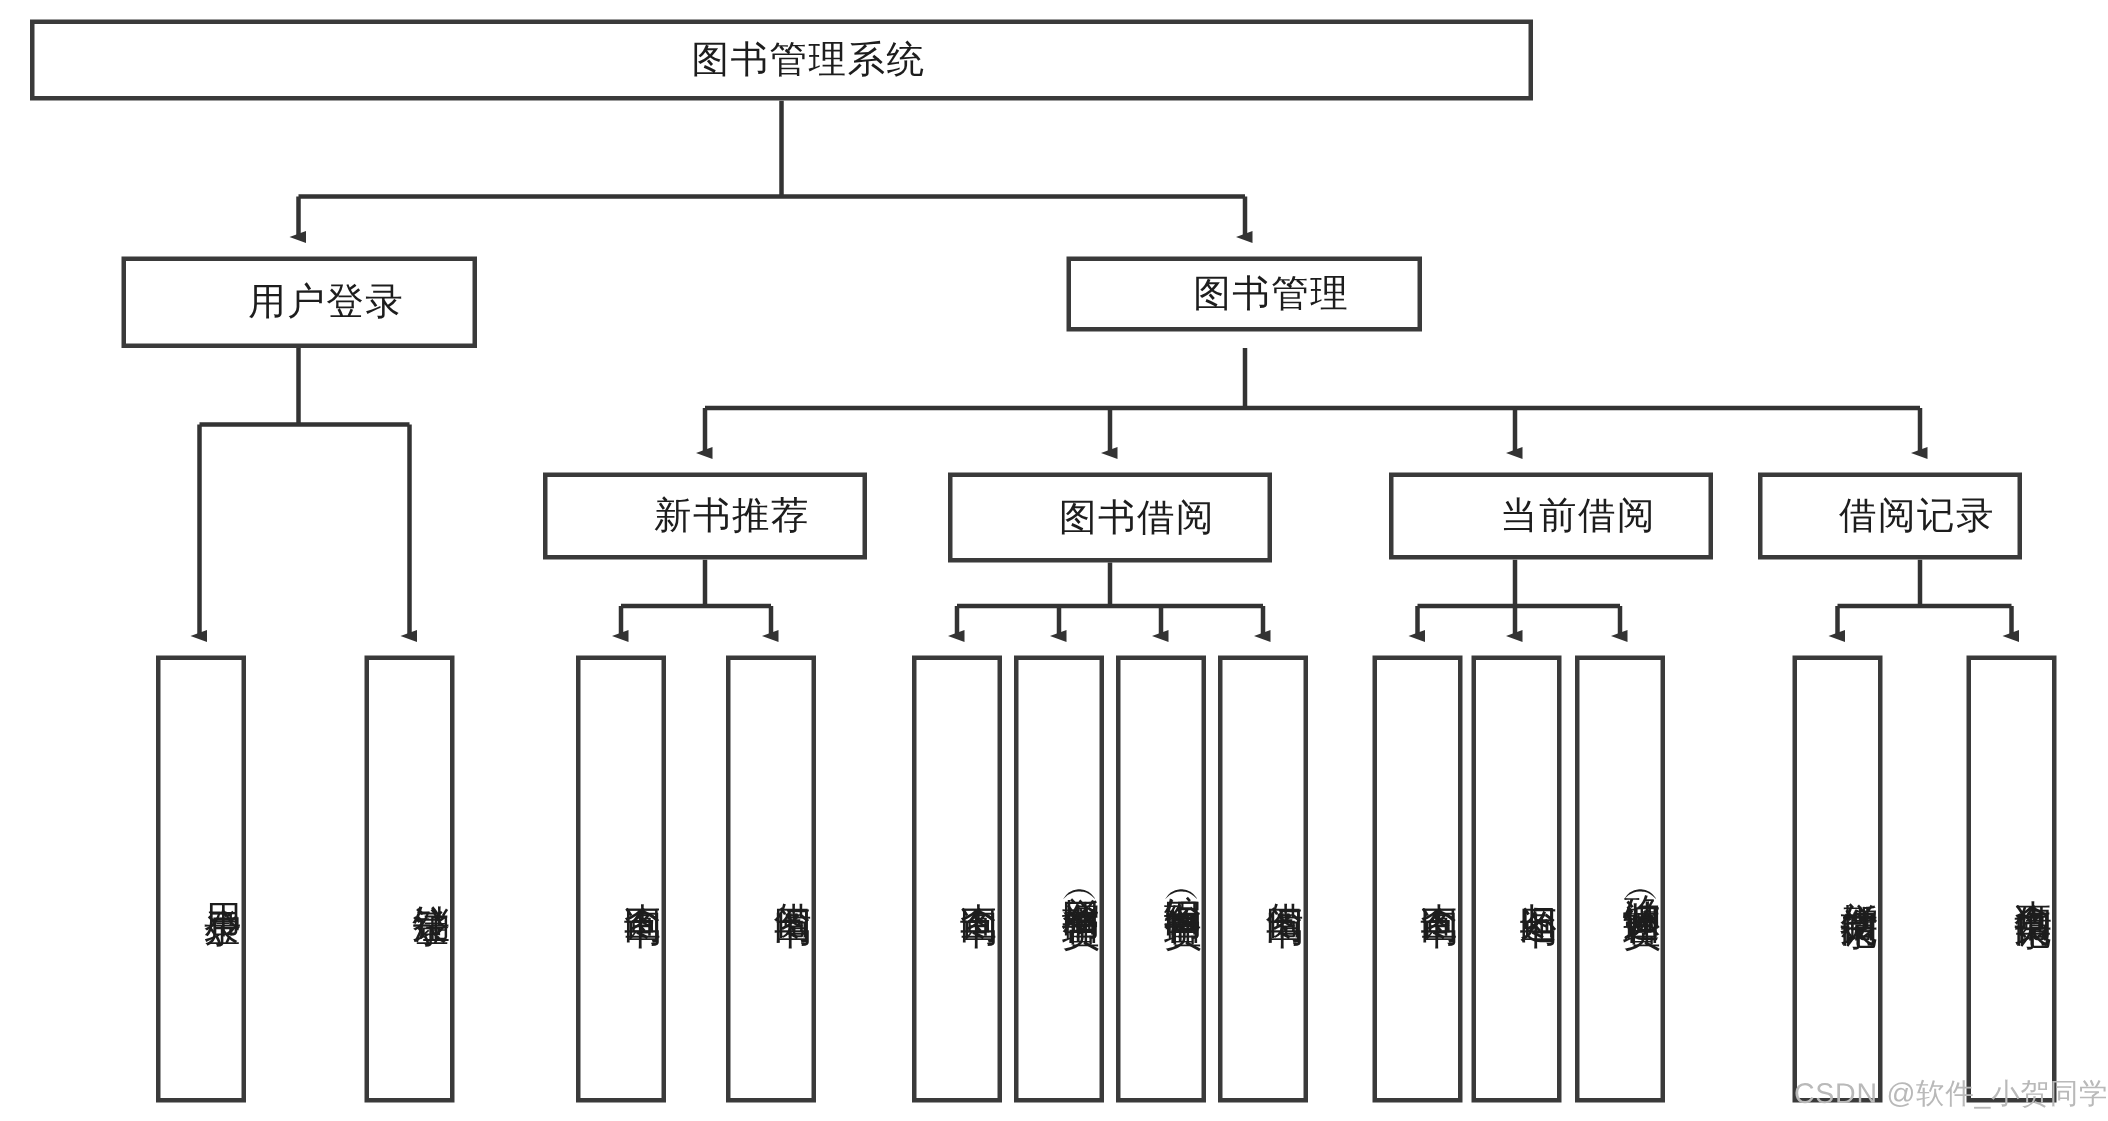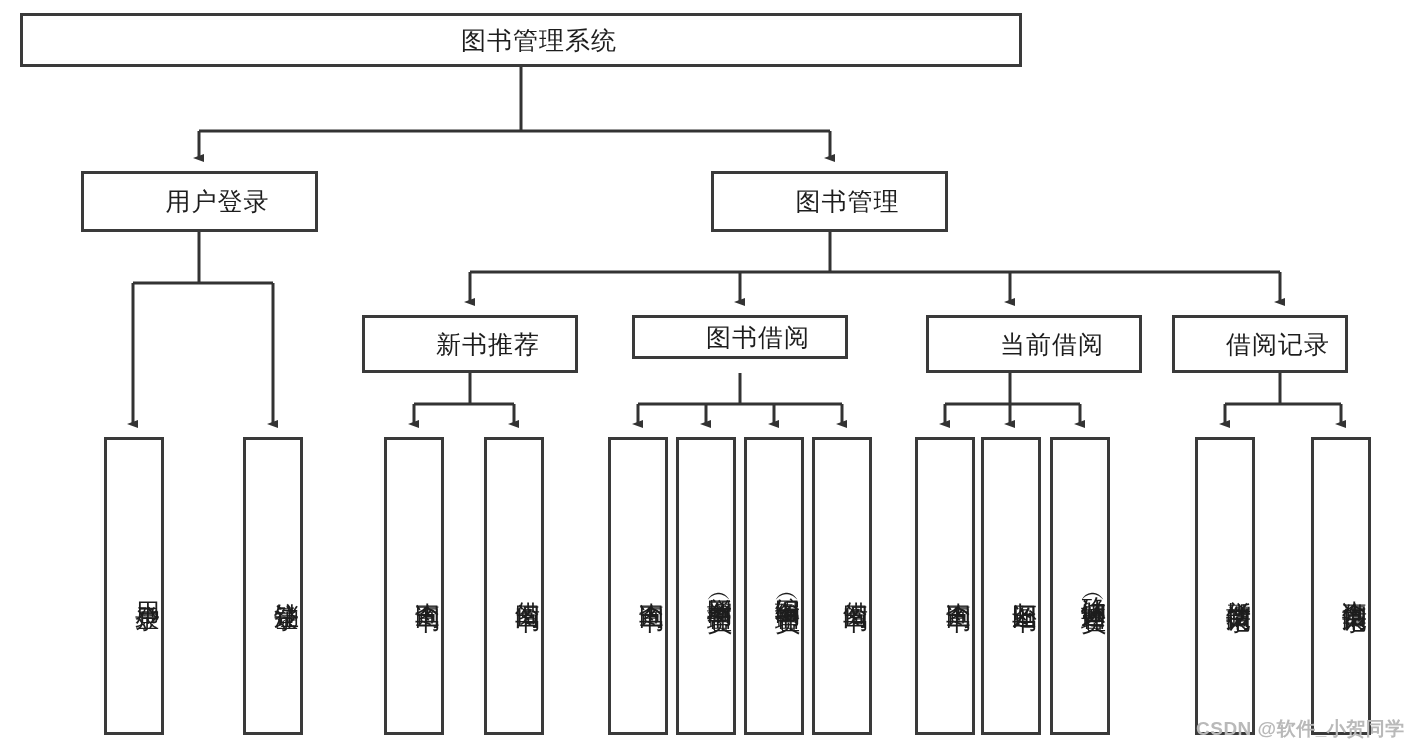--- a/index.html
+++ b/index.html
@@ -56,21 +56,20 @@
     width: 1405px;
     height: 747px;
     pointer-events: none;
   }
   .watermark {
     position: absolute;
     font-size: 19px;
     color: #b9b9b9;
     white-space: nowrap;
     letter-spacing: 0.5px;
-    font-weight: bold;
   }
 </style>
 </head>
 <body>
 
 <div id="canvas">
 
   <svg id="edges" viewBox="0 0 1405 747">
     <defs>
       <marker id="arrow" markerWidth="12" markerHeight="12" refX="4" refY="5" orient="auto" markerUnits="userSpaceOnUse">
@@ -121,28 +120,28 @@
     </g>
   </svg>
 
   <div class="node horiz" style="left:20px; top:13px; width:1002px; height:54px;">
     <span>图书管理系统</span>
   </div>
 
   <div class="node horiz" style="left:81px; top:171px; width:237px; height:61px;">
     <span>用户登录</span>
   </div>
-  <div class="node horiz" style="left:711px; top:171px; width:237px; height:61px;align-items:center;">
+  <div class="node horiz" style="left:711px; top:171px; width:237px; height:50px;align-items:center;">
     <span>图书管理</span>
   </div>
 
   <div class="node horiz" style="left:362px; top:315px; width:216px; height:58px;text-align:center;">
     <span>新书推荐</span>
   </div>
-  <div class="node horiz" style="left:632px; top:315px; width:216px; height:44px;">
+  <div class="node horiz" style="left:632px; top:315px; width:216px; height:60px;">
     <span>图书借阅</span>
   </div>
   <div class="node horiz" style="left:902px; top:315px; width:216px; height:58px;margin-left:24px;">
     <span>当前借阅</span>
   </div>
   <div class="node horiz" style="left:1172px; top:315px; width:176px; height:58px;">
     <span>借阅记录</span>
   </div>
 
   <div class="node vert" style="left:104px; top:437px; width:60px; height:298px;">

